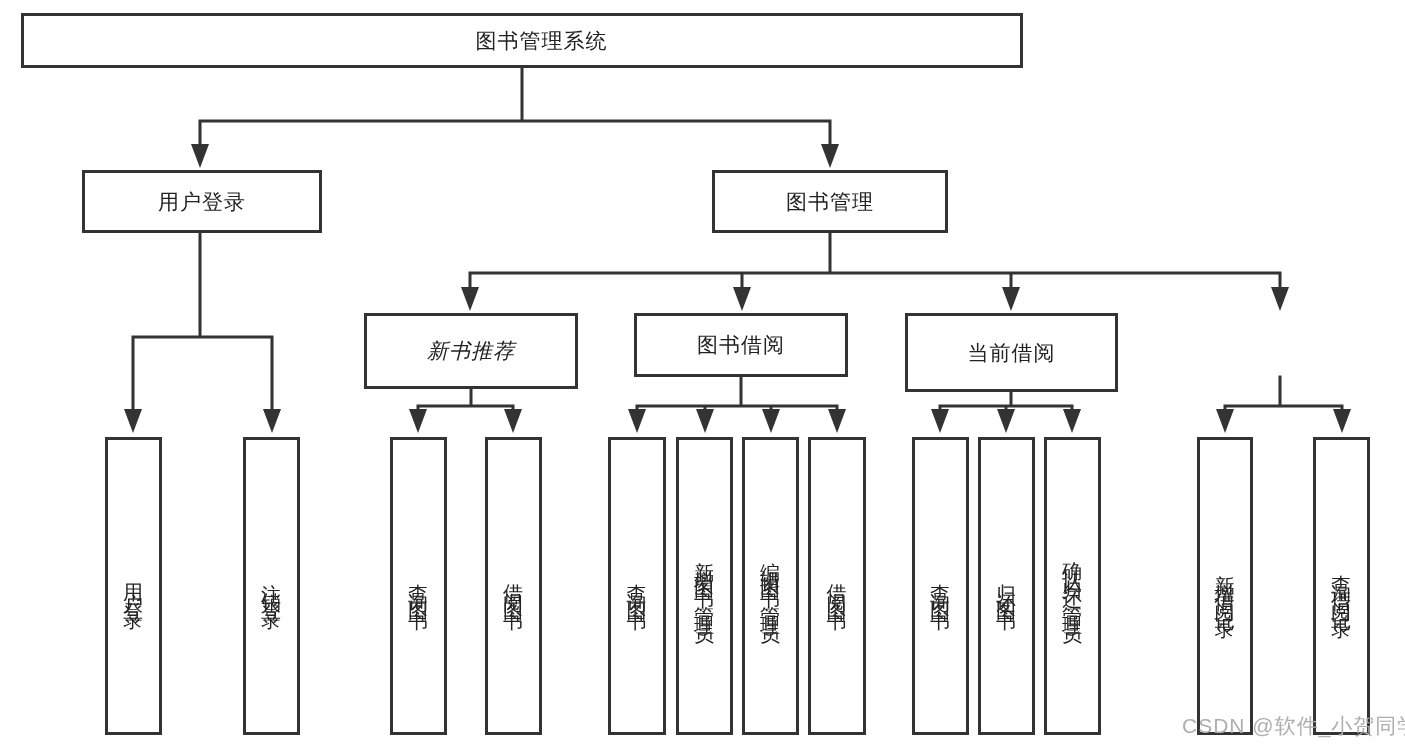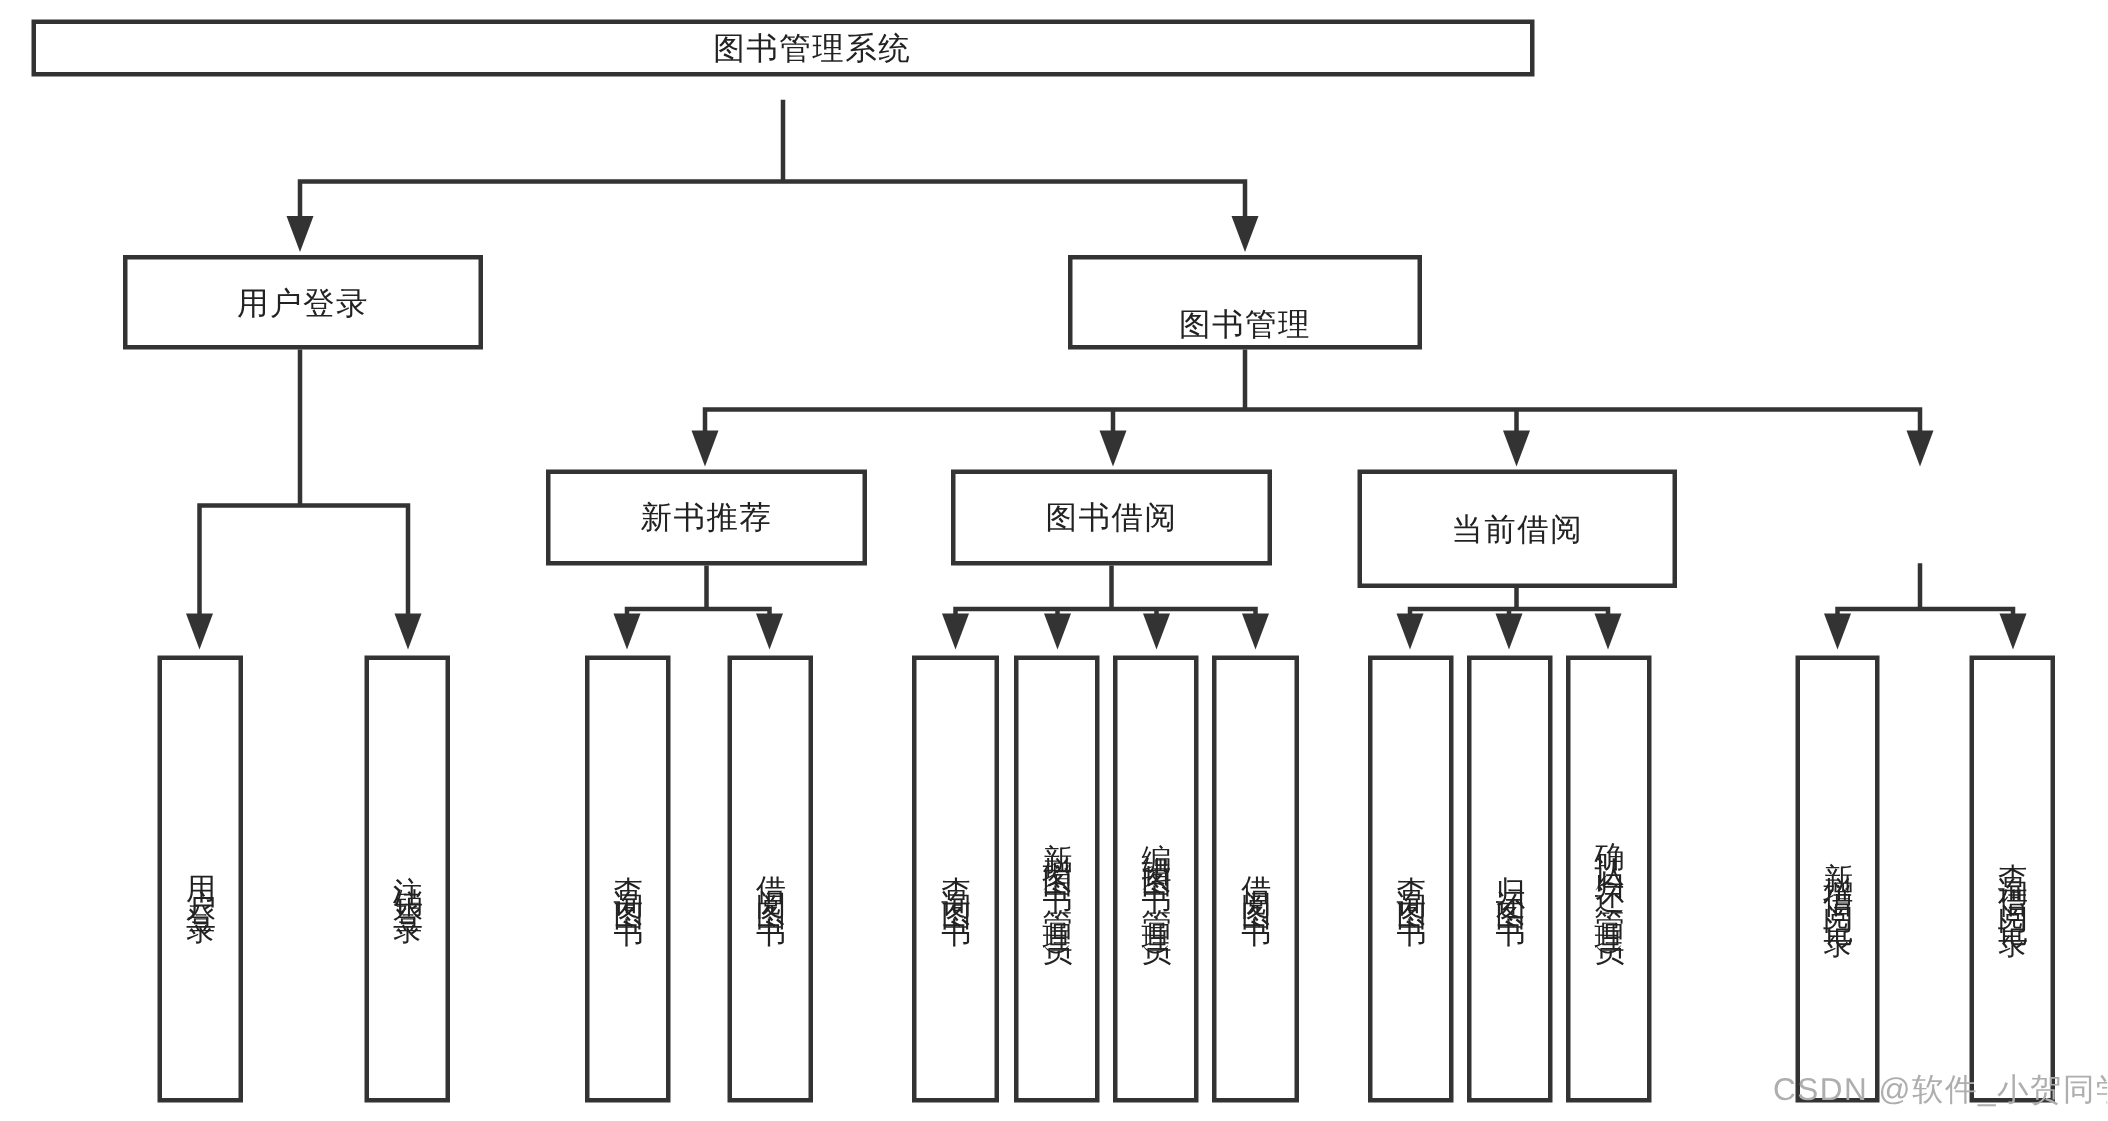--- a/index.html
+++ b/index.html
@@ -35,26 +35,26 @@
   .node.h-label { font-size: 21px; letter-spacing: 1px; }
   .node.leaf { font-size: 20px; }
   .leaf .vtext {
     writing-mode: vertical-rl;
     text-orientation: mixed;
     letter-spacing: 9px;
     line-height: 1;
     white-space: nowrap;
   }
   
-  .n-root  { left: 21px;   top: 13px;  width: 1002px; height: 38px; padding-left: 39px; }
+  .n-root  { left: 21px;   top: 13px;  width: 1002px; height: 55px; padding-left: 39px; }
   
   .n-l2a   { left: 82px;   top: 170px; width: 240px;  height: 63px; }
-  .n-l2b   { left: 712px;  top: 170px; width: 236px;  height: 63px; align-items: flex-end; }
+  .n-l2b   { left: 712px;  top: 170px; width: 236px;  height: 63px; }
   
-  .n-l3a   { left: 364px;  top: 313px; width: 214px;  height: 64px; }
+  .n-l3a   { left: 364px;  top: 313px; width: 214px;  height: 76px; font-style: italic; }
   .n-l3b   { left: 634px;  top: 313px; width: 214px;  height: 64px; text-align: center; }
   .n-l3c   { left: 905px;  top: 313px; width: 213px;  height: 79px; }
   .n-l3d   { left: 1173px; top: 313px; width: 214px;  height: 64px; }
   
   .leaf    { top: 437px; height: 298px; }
   .n-g1a { left: 105px;  width: 57px; }
   .n-g1b { left: 243px;  width: 57px; }
   .n-g2a { left: 390px;  width: 57px; }
   .n-g2b { left: 485px;  width: 57px; }
   .n-g3a { left: 608px;  width: 58px; }

